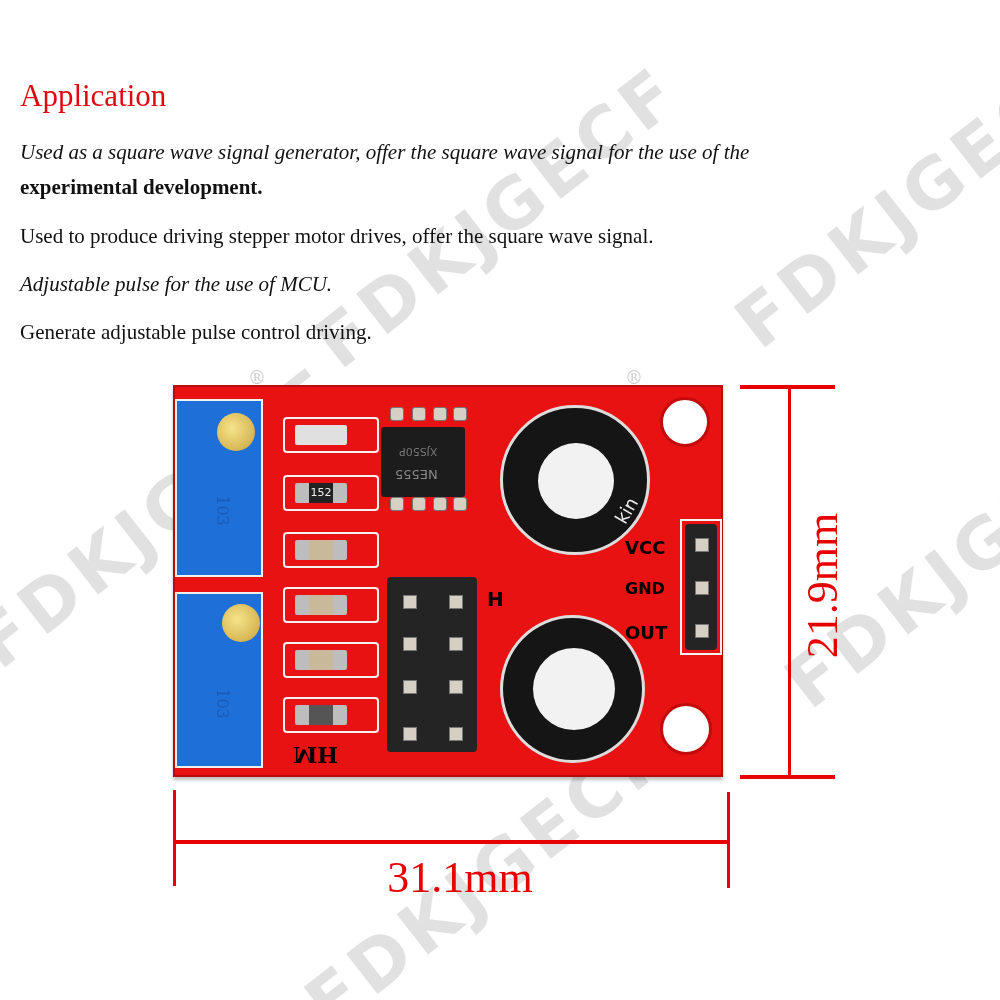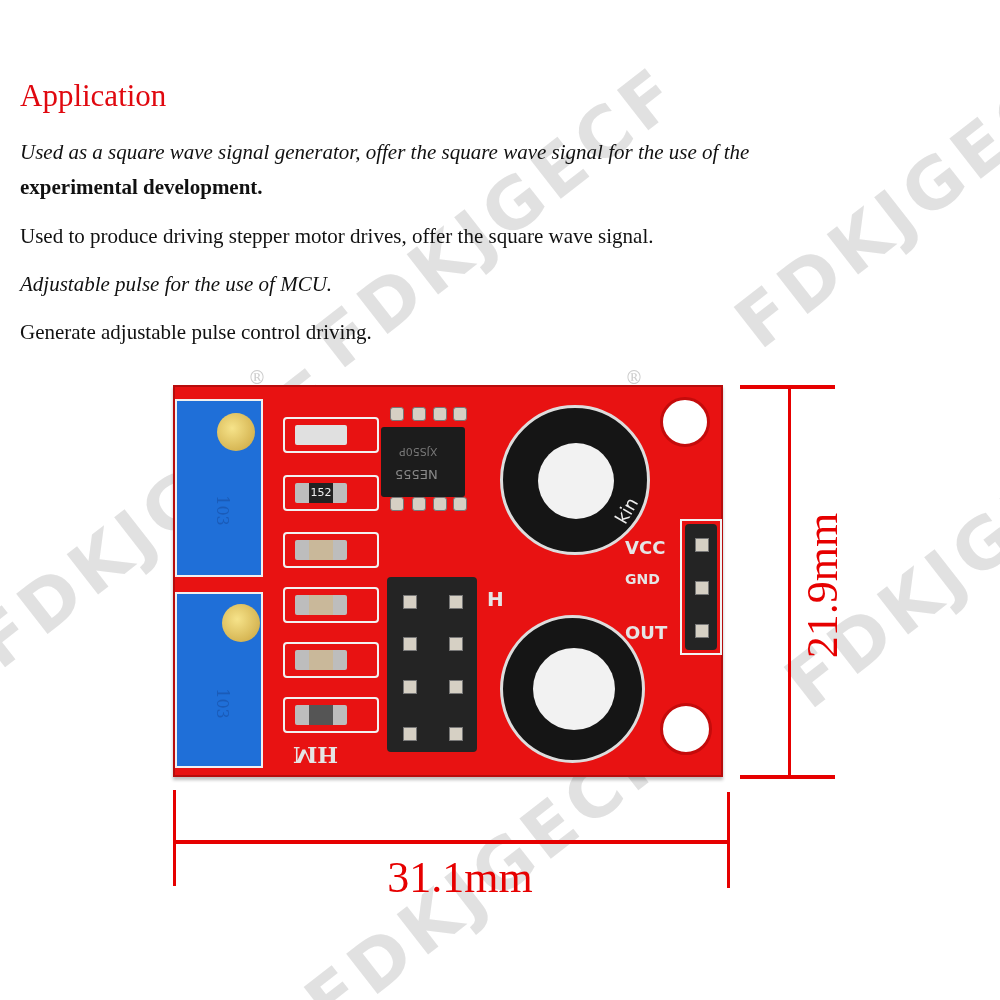--- a/index.html
+++ b/index.html
@@ -12,21 +12,21 @@
   .pot{background:#1f6fd8;border:2px solid #f0f0f0;box-sizing:border-box;}
   .screw{position:absolute;border-radius:50%;background:radial-gradient(circle at 40% 40%,#f6e38a,#c9a33d);}
   .pad{position:absolute;width:96px;height:36px;border:2px solid #f2f2f2;border-radius:4px;box-sizing:border-box;}
   .smd{position:absolute;left:10px;top:6px;width:52px;height:20px;background:#bdbdbd;border-radius:2px;}
   .smd .mid{position:absolute;left:14px;top:0;width:24px;height:20px;background:#c9b89a;}
   .hole{position:absolute;border-radius:50%;background:#fff;border:3px solid #c40b0b;box-sizing:border-box;}
   .cap{position:absolute;border-radius:50%;background:#151515;border:3px solid #ddd;box-sizing:border-box;}
   .cap .top{position:absolute;border-radius:50%;background:#f2f2f2;}
   .hdr{position:absolute;background:#242424;border-radius:4px;}
   .pin{position:absolute;width:12px;height:12px;background:#d6d0c4;border:1px solid #777;}
-  .silk{position:absolute;color:#e5e5e5;font-family:"DejaVu Sans","Liberation Sans",sans-serif;font-weight:bold;}
+  .silk{position:absolute;color:#000000;font-family:"DejaVu Sans","Liberation Sans",sans-serif;font-weight:bold;}
   .dim{position:absolute;background:#e60000;}
   .dimtxt{position:absolute;color:#e60000;font-family:"Liberation Serif","DejaVu Serif",serif;font-size:44px;}
 </style>
 </head>
 <body>
 
 <div class="wm" style="left:300px;top:320px;">FDKJGECF</div>
 <div class="wm" style="left:-40px;top:620px;">FDKJGECF</div>
 <div class="wm" style="left:720px;top:300px;">FDKJGECF</div>
 <div class="wm" style="left:770px;top:660px;">FDKJGECF</div>
@@ -113,21 +113,21 @@
     <div class="abs" style="left:110px;top:92px;color:#eee;font-size:18px;transform:rotate(-60deg);font-family:'DejaVu Sans',sans-serif;">kin</div>
   </div>
   <div class="cap" style="left:325px;top:228px;width:145px;height:148px;">
     <div class="top" style="left:30px;top:30px;width:82px;height:82px;"></div>
   </div>
 
   <div class="hole" style="left:485px;top:10px;width:50px;height:50px;"></div>
   <div class="hole" style="left:485px;top:316px;width:52px;height:52px;"></div>
 
   <div class="silk" style="left:450px;top:150px;font-size:18px;">VCC</div>
-  <div class="silk" style="left:450px;top:184px;font-size:14px;">GND</div>
+  <div class="silk" style="left:450px;top:192px;font-size:16px;">GND</div>
   <div class="silk" style="left:450px;top:235px;font-size:18px;">OUT</div>
 
   <div class="abs" style="left:505px;top:132px;width:42px;height:136px;border:2px solid #f2f2f2;box-sizing:border-box;"></div>
   <div class="hdr" style="left:510px;top:137px;width:32px;height:126px;">
     <div class="pin" style="left:10px;top:14px;"></div>
     <div class="pin" style="left:10px;top:57px;"></div>
     <div class="pin" style="left:10px;top:100px;"></div>
   </div>
 </div>
 

